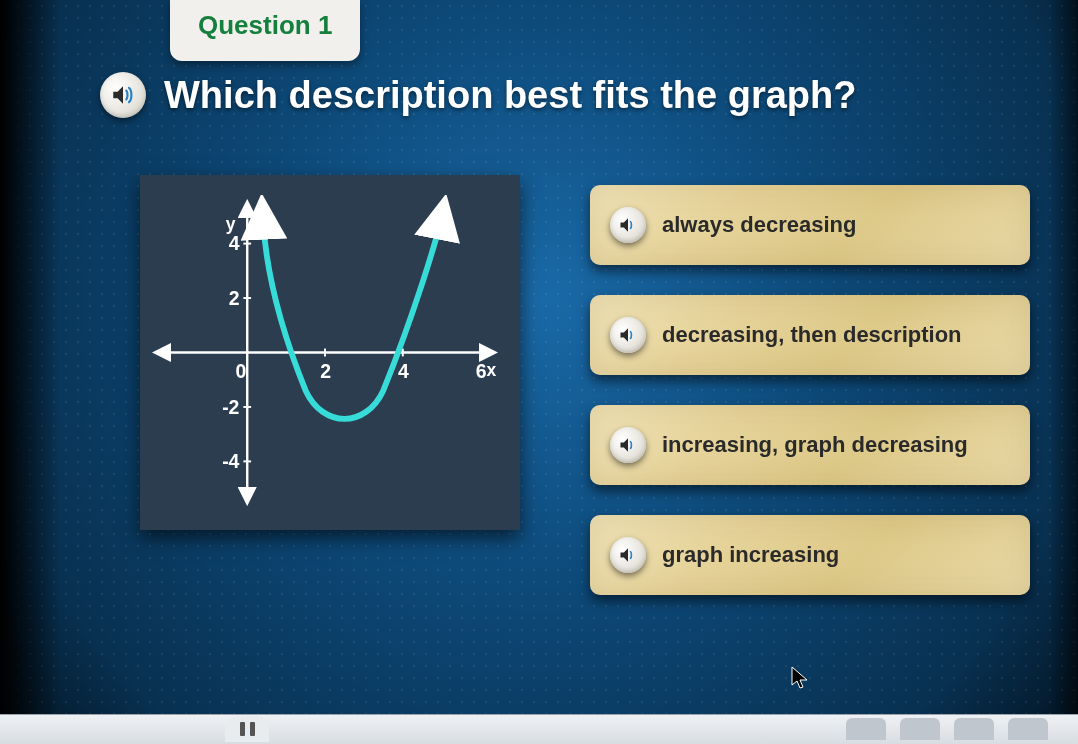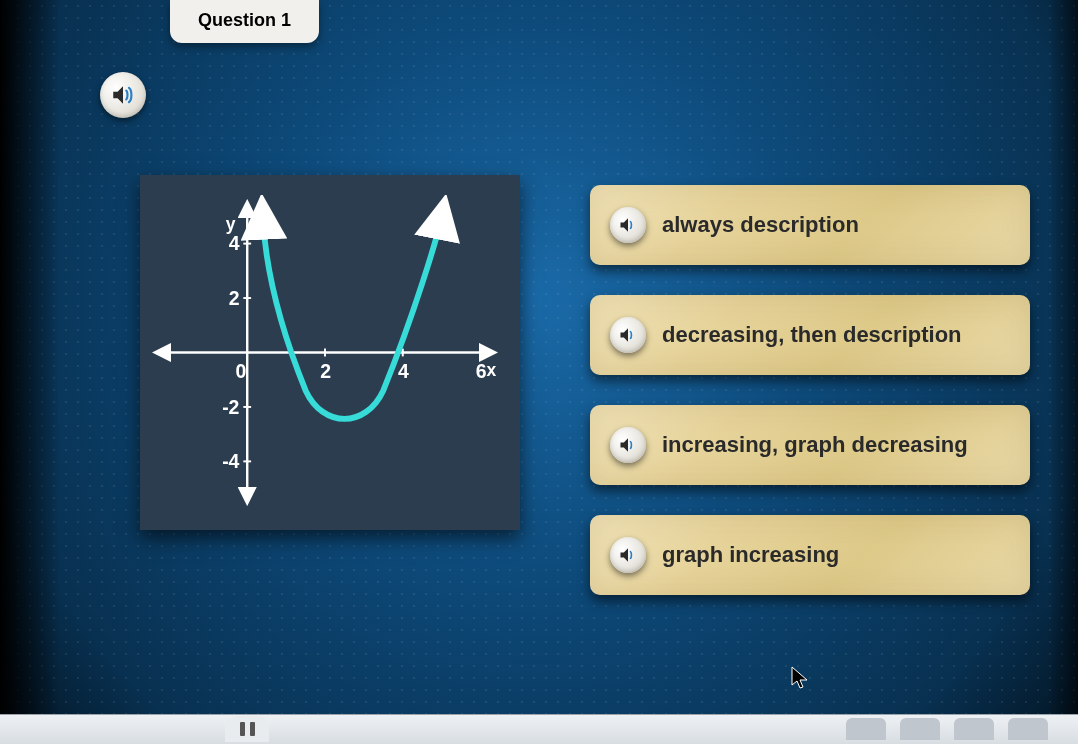--- a/index.html
+++ b/index.html
@@ -13,24 +13,24 @@
   content:""; position:absolute; inset:0;
   background-image: radial-gradient(rgba(255,255,255,0.08) 1px, transparent 1px);
   background-size: 12px 12px;
   pointer-events:none;
 }
 .vignette-left { position:absolute; left:0; top:0; width:60px; height:100%; background:linear-gradient(90deg,#000 0%,transparent 100%); }
 .vignette-right { position:absolute; right:0; top:0; width:30px; height:100%; background:linear-gradient(270deg,rgba(0,0,0,.6) 0%,transparent 100%); }
 
 .q-tab {
   position:absolute; left:170px; top:0;
-  background:#f2f0ec; color:#000000;
-  padding:10px 28px 12px 28px;
+  background:#f2f0ec; color:#15803d;
+  padding:10px 28px 20px 28px;
   border-radius:0 0 12px 12px;
-  font-size:18px; font-weight:600;
+  font-size:26px; font-weight:600;
   box-shadow:0 4px 8px rgba(0,0,0,.4);
 }
 .q-row { position:absolute; left:100px; top:72px; display:flex; align-items:center; gap:18px; }
 .audio-btn {
   width:46px; height:46px; border-radius:50%;
   background:radial-gradient(circle at 35% 35%, #fff 0%, #e8e6df 55%, #cfcabd 100%);
   display:flex; align-items:center; justify-content:center;
   box-shadow:0 3px 6px rgba(0,0,0,.5), inset 0 -2px 4px rgba(0,0,0,.15);
   cursor:pointer; flex:none;
 }
@@ -81,20 +81,21 @@
 </div>
 
 <div class="q-row">
   <div class="audio-btn">
     <svg viewBox="0 0 24 24">
       <path d="M3 9v6h4l5 5V4L7 9H3z" fill="#2a2a2a"></path>
       <path d="M15 8c1.5 1 1.5 7 0 8" stroke="#2a80c8" stroke-width="2" fill="none" stroke-linecap="round"></path>
       <path d="M17.5 5.5c3 2 3 11 0 13" stroke="#2a80c8" stroke-width="2" fill="none" stroke-linecap="round"></path>
     </svg>
   </div>
+  <div class="q-text">Which description best fits the graph?</div>
 </div>
 
 <div class="graph-panel">
   <svg viewBox="0 0 360 320">
     <defs>
       <marker id="arr" viewBox="0 0 10 10" refX="5" refY="5" markerWidth="8" markerHeight="8" orient="auto-start-reverse">
         <path d="M0 0L10 5L0 10z" fill="#ffffff"></path>
       </marker>
     </defs>
 
@@ -134,21 +135,21 @@
 </div>
 
 <div class="answers">
   <div class="answer">
     <div class="audio-btn">
       <svg viewBox="0 0 24 24">
           <path d="M3 9v6h4l5 5V4L7 9H3z" fill="#2a2a2a"></path>
           <path d="M15 8c1.5 1 1.5 7 0 8" stroke="#2a80c8" stroke-width="2" fill="none" stroke-linecap="round"></path>
         </svg>
     </div>
-    <span class="ans-text">always description</span>
+    <span class="ans-text">always decreasing</span>
   </div>
   <div class="answer">
     <div class="audio-btn">
       <svg viewBox="0 0 24 24">
           <path d="M3 9v6h4l5 5V4L7 9H3z" fill="#2a2a2a"></path>
           <path d="M15 8c1.5 1 1.5 7 0 8" stroke="#2a80c8" stroke-width="2" fill="none" stroke-linecap="round"></path>
         </svg>
     </div>
     <span class="ans-text">decreasing, then description</span>
   </div>

